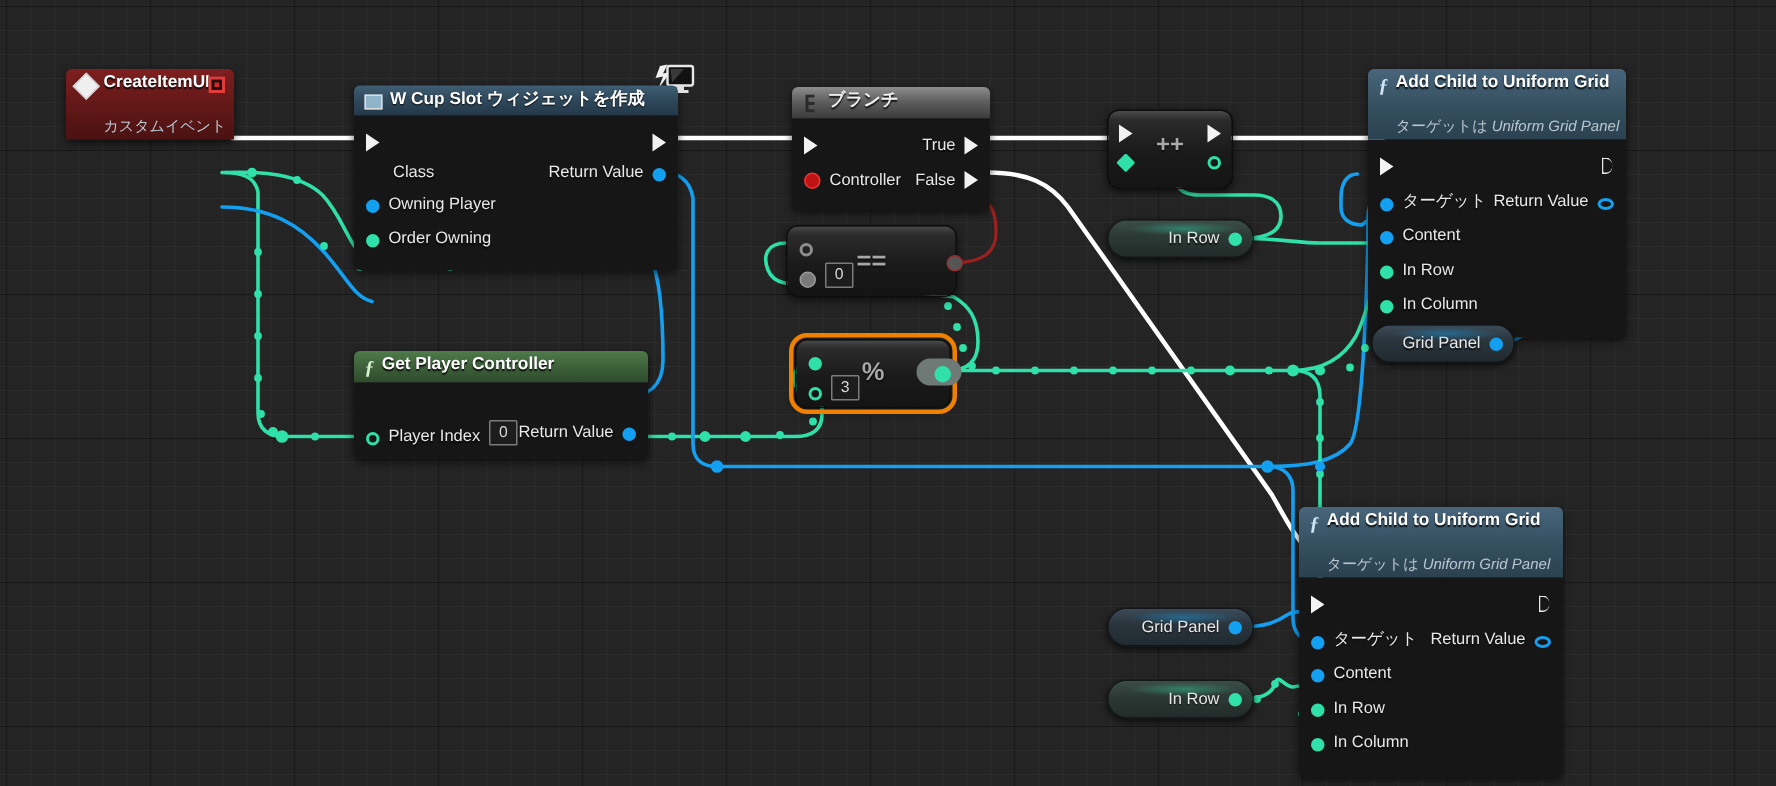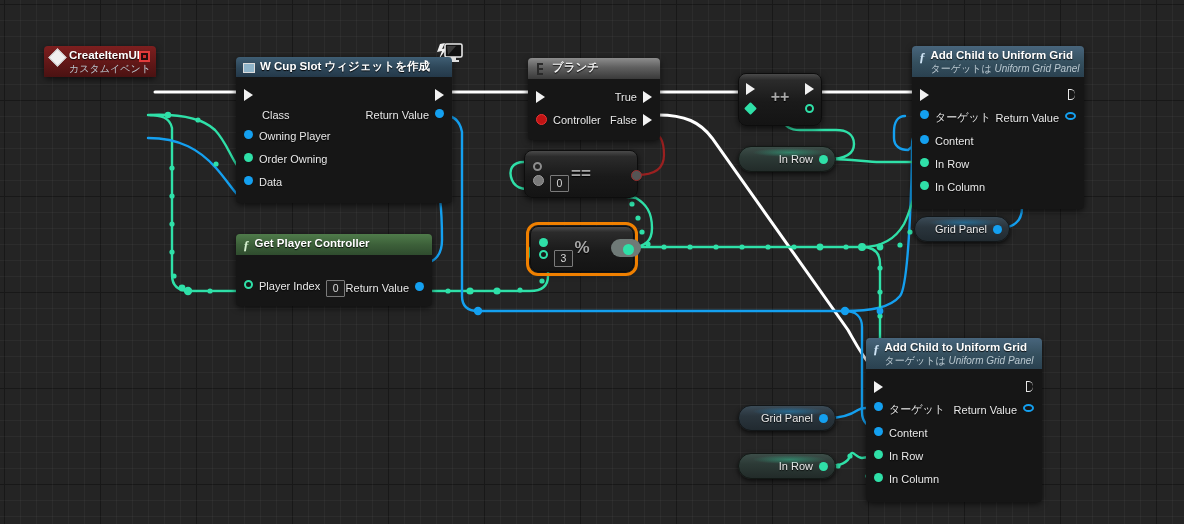--- a/index.html
+++ b/index.html
@@ -54,40 +54,40 @@
     font-weight: bold;
     color: #ffffff;
     text-shadow: 0 1px 1px rgba(0,0,0,0.9);
     white-space: nowrap;
   }
   .hdr-sub {
     font-size: 10px;
     color: #b9c7cf;
     font-style: italic;
     white-space: nowrap;
-    margin-top: 1px;
+    margin-top: 17px;
   }
   .hdr-sub .nonital { font-style: normal; }
   .node-body {
     background: #161616;
     border-radius: 0 0 4px 4px;
     position: relative;
   }
   .node.compact { border-radius: 8px; }
 
   
   .row {
     display: flex;
     align-items: center;
     justify-content: space-between;
     height: 23px;
     position: relative;
   }
   .pin-left, .pin-right {
-    display: flex; align-items: flex-start; gap: 6px;
+    display: flex; align-items: flex-end; gap: 6px;
   }
   .pin-right { justify-content: flex-end; }
   .pin-label {
     font-size: 11px;
     color: #e8e8e8;
     white-space: nowrap;
     text-shadow: 0 1px 1px rgba(0,0,0,0.8);
   }
 
   
@@ -537,27 +537,20 @@
         </span>
           <span></span>
       </div>
       <div class="row">
         <span class="pin-left">
           <span class="pin intp"></span>
           <span class="pin-label">Order Owning</span>
         </span>
           <span></span>
       </div>
-      <div class="row">
-        <span class="pin-left">
-          <span class="pin obj"></span>
-          <span class="pin-label">Data</span>
-        </span>
-          <span></span>
-      </div>
     </div>
   </div>
 
   <div class="node" style="left:528px; top:58px; width:132px;">
     <div class="node-header hdr-gray">
       <span class="ico ico-branch">
         <svg viewBox="0 0 12 12" width="12" height="12">
           <path d="M8 1 L3 1 L3 11 L8 11" fill="none" stroke="#2a2a2a" stroke-width="2"></path>
           <path d="M3 6 L8 6" stroke="#2a2a2a" stroke-width="2"></path>
         </svg>

